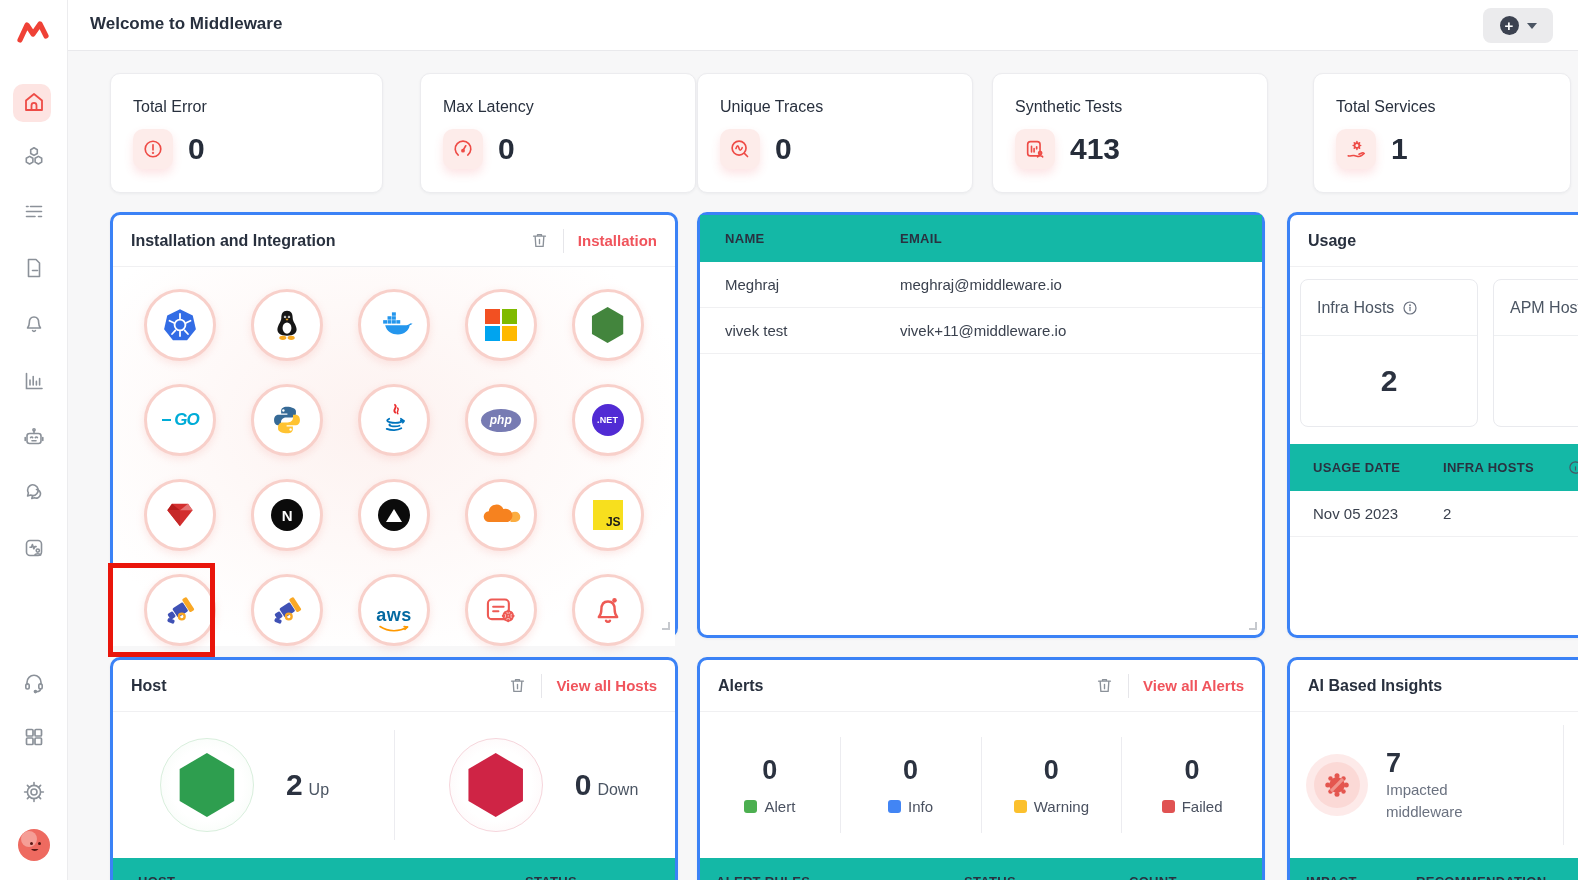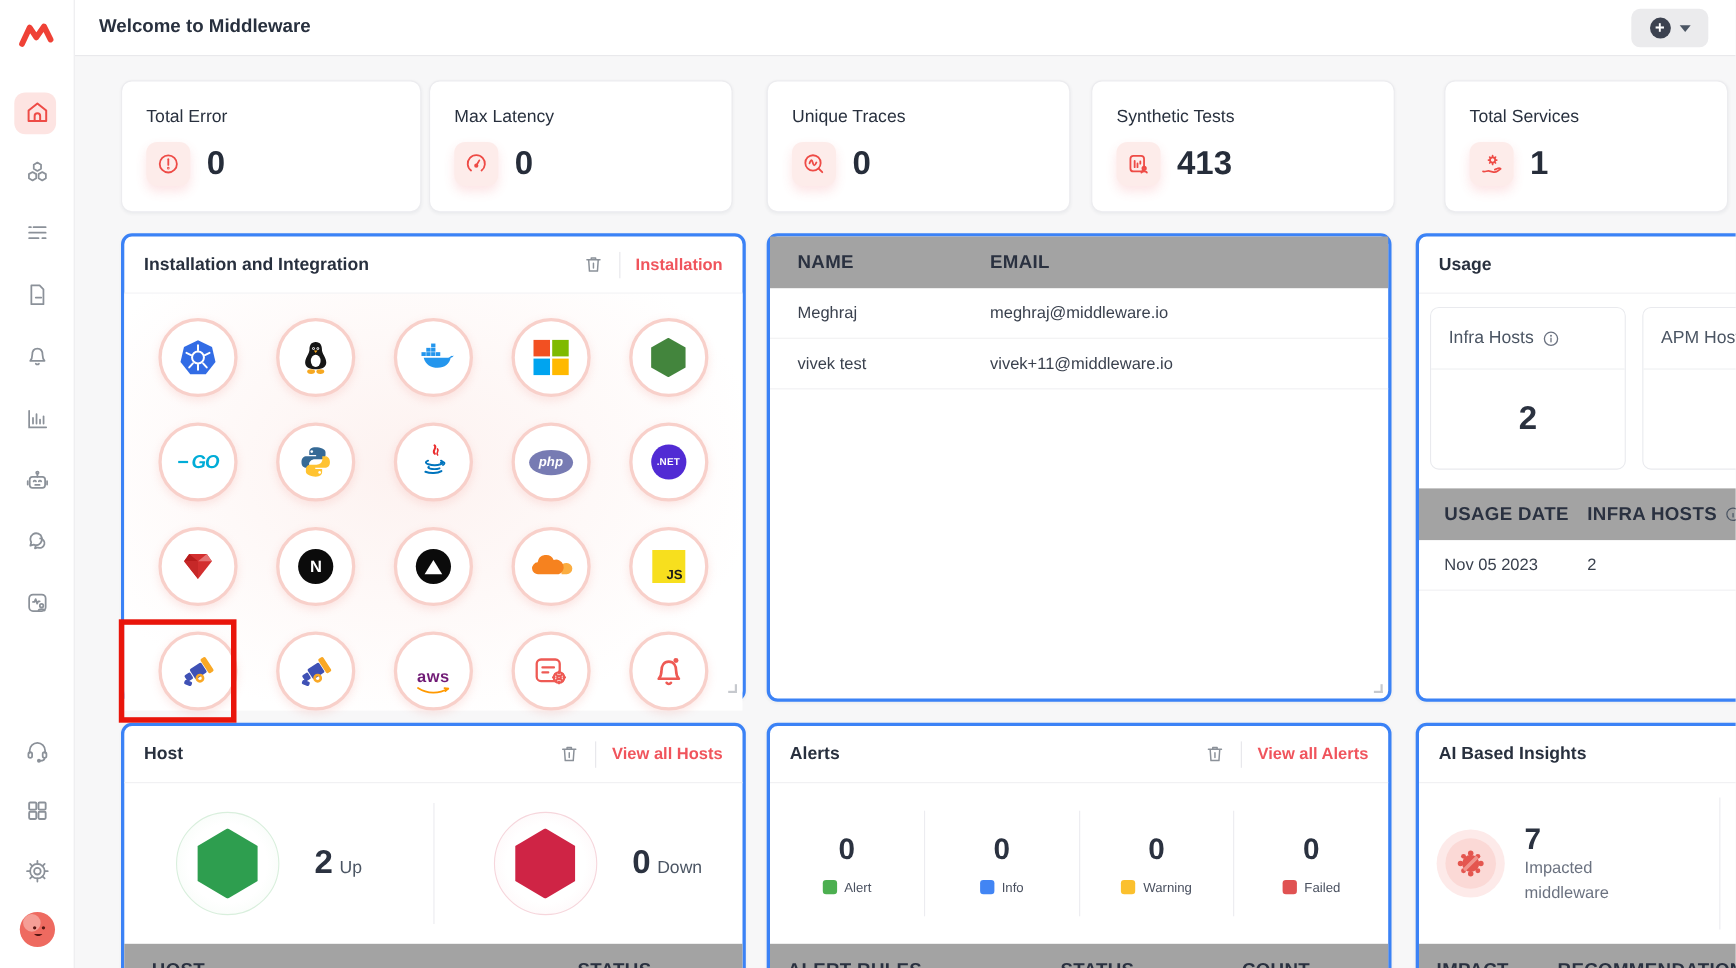--- a/index.html
+++ b/index.html
@@ -44,26 +44,26 @@
   .hexa { width:34px; height:36px; background:#43853d; clip-path:polygon(50% 0,96% 25%,96% 75%,50% 100%,4% 75%,4% 25%); }
   .circ-dark { width:32px; height:32px; border-radius:50%; background:#0b0b0b; color:#fff; display:flex; align-items:center; justify-content:center; font-weight:700; font-size:15px; }
   .tri { width:0; height:0; border-left:8px solid transparent; border-right:8px solid transparent; border-bottom:13px solid #fff; }
   .php-pill { width:40px; height:23px; border-radius:50%; background:#777bb3; color:#fff; font-style:italic; font-weight:700; font-size:12px; display:flex; align-items:center; justify-content:center; }
   .dotnet-c { width:32px; height:32px; border-radius:50%; background:#512bd4; color:#fff; font-weight:700; font-size:9px; display:flex; align-items:center; justify-content:center; letter-spacing:.2px; }
   .js-sq { width:30px; height:30px; background:#f7df1e; position:relative; }
   .js-sq span { position:absolute; right:2px; bottom:1px; font-size:12px; font-weight:800; color:#1a1a1a; }
   .go-txt { color:#00acd7; font-weight:800; font-style:italic; font-size:17px; letter-spacing:-1px; display:flex; align-items:center; gap:2px; }
   .go-lines { display:inline-block; width:9px; border-top:2px solid #00acd7; margin-right:1px; }
   .aws-wrap { display:flex; flex-direction:column; align-items:center; line-height:1; }
-  .aws-wrap span { font-size:15px; font-weight:700; color:#701a75; letter-spacing:.5px;margin-top:20px; }
+  .aws-wrap span { font-size:18px; font-weight:700; color:#0369a1; letter-spacing:.5px;margin-top:20px; }
 
   .annotation-box { position:absolute; left:108px; top:563px; width:107px; height:94px; border:5px solid #e9150b; z-index:20; }
 
   
-  .pink-th { background:#a3a3a3; display:grid; align-items:center; height:47px; font-size:17px; font-weight:700; color:#2a3140; letter-spacing:.3px; }
+  .pink-th { background:#14b8a6; display:grid; align-items:center; height:47px; font-size:13px; font-weight:700; color:#2a3140; letter-spacing:.3px; }
   .t-row { display:grid; align-items:center; height:46px; border-bottom:1px solid #f0f0f2; font-size:15px; color:#3a414e; }
   .users-cols { grid-template-columns:175px 1fr; padding-left:25px; }
 
   
   .usage-cards { display:flex; gap:15px; padding:12px 10px 0; }
   .u-card { border:1px solid #e9eaee; border-radius:8px; height:148px; background:#fff; flex-shrink:0; }
   .u-card-h { height:56px; display:flex; align-items:center; gap:8px; padding:0 16px; border-bottom:1px solid #eef0f2; font-size:16px; color:#4b5563; }
   .u-card-v { height:90px; display:flex; align-items:center; justify-content:center; font-size:30px; font-weight:700; color:#2b3240; }
   .usage-cols { grid-template-columns:130px 125px 1fr; padding-left:23px; }
 
@@ -80,21 +80,21 @@
   .unit { font-size:16px; color:#4b5563; margin-left:6px; }
   .host-div { width:1px; height:110px; background:#ececf0; margin:0 18px; }
   .host-cols { grid-template-columns:1fr 150px; padding-left:25px; }
 
   
   .alert-stats { height:146px; display:flex; align-items:center; }
   .a-col { flex:1; display:flex; flex-direction:column; align-items:center; gap:12px; }
   .a-col + .a-col { border-left:1px solid #ececf0; }
   .a-col { height:96px; justify-content:center; }
   .a-num { font-size:27px; font-weight:700; color:#2b3240; }
-  .a-lab { display:flex; align-items:center; gap:7px; font-size:12px; color:#4a5160; }
+  .a-lab { display:flex; align-items:center; gap:7px; font-size:15px; color:#4a5160; }
   .sq { width:13px; height:13px; border-radius:3px; }
   .sq-g{background:#4caf50}.sq-b{background:#4285f4}.sq-y{background:#fbc02d}.sq-r{background:#e05252}
   .alerts-cols { grid-template-columns:248px 165px 1fr; padding-left:16px; }
 
   
   .ins-body { height:146px; display:flex; align-items:center; gap:18px; padding:0 16px; }
   .ins-left { display:flex; align-items:center; gap:18px; border-right:1px solid #ececf0; height:120px; width:258px; }
   .bug-ring { width:62px; height:62px; border-radius:50%; background:#fdeae9; display:flex; align-items:center; justify-content:center; }
   .bug-ring2 { width:46px; height:46px; border-radius:50%; background:#fbd9d6; display:flex; align-items:center; justify-content:center; }
   .ins-txt .big-num { line-height:1.2; }
@@ -225,21 +225,21 @@
       <span class="stat-ico">
         <svg width="22" height="22" viewBox="0 0 24 24" fill="none" stroke="#ee4b46" stroke-width="1.8" stroke-linecap="round">
           <circle cx="12" cy="12" r="8.5"></circle>
             <path d="M12 7.4v5.6"></path>
             <circle cx="12" cy="16.2" r="0.4" fill="#ee4b46"></circle>
         </svg>
       </span>
       <span class="stat-val">0</span>
     </div>
   </div>
-  <div class="stat-card" style="left:390px; width:276px;">
+  <div class="stat-card" style="left:420px; width:276px;">
     <div class="stat-label">Max Latency</div>
     <div class="stat-row">
       <span class="stat-ico">
         <svg width="22" height="22" viewBox="0 0 24 24" fill="none" stroke="#ee4b46" stroke-width="1.8" stroke-linecap="round">
           <path d="M6.8 18.6a8.5 8.5 0 1 1 10.4 0"></path>
             <path d="M12 13.5 15 8.5"></path>
             <circle cx="12" cy="13.8" r="1.2" fill="#ee4b46"></circle>
         </svg>
       </span>
       <span class="stat-val">0</span>

